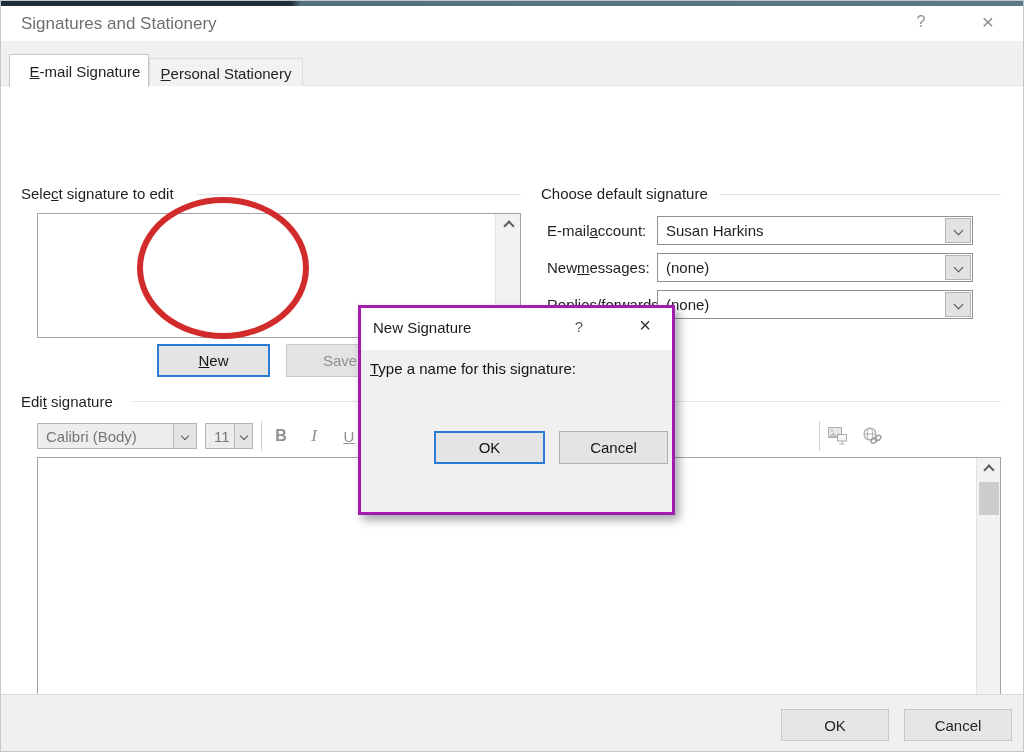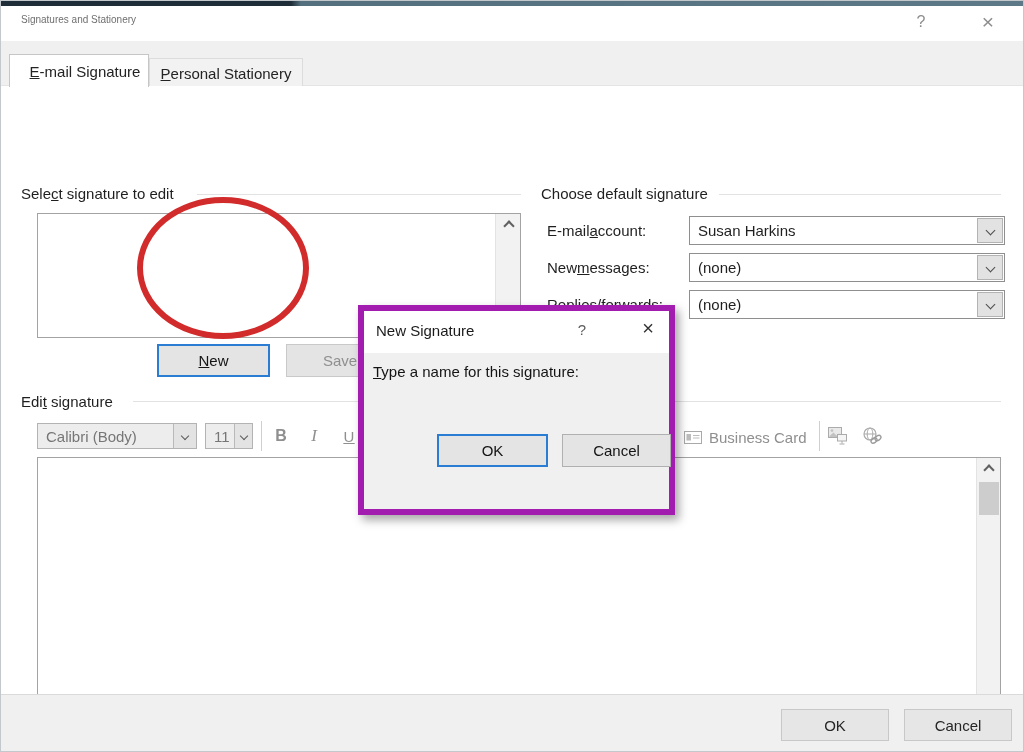--- a/index.html
+++ b/index.html
@@ -5,21 +5,21 @@
   * { margin:0; padding:0; box-sizing:border-box; }
   html,body { background:#ffffff; }
   body { font-family:"Liberation Sans","DejaVu Sans",sans-serif; }
   .app { position:relative; width:1024px; height:752px; background:#fff; overflow:hidden;
          border:1px solid #c3c8cc; }
 
   
   .top-strip { position:absolute; left:0; top:0; width:1024px; height:5px;
     background:linear-gradient(90deg,#1e2d37 0,#1e2d37 290px,#54707f 300px,#5d7886 100%); }
   .titlebar { position:absolute; left:0; top:5px; width:1024px; height:35px; background:#fff; }
-  .title { position:absolute; left:20px; top:8px; font-size:10px; color:#6f6f6f; }
+  .title { position:absolute; left:20px; top:8px; font-size:17px; color:#6f6f6f; }
   .tb-help { position:absolute; right:92px; top:7px; font-size:16px; color:#8d8d8d; width:24px; text-align:center; cursor:default; }
   .tb-close { position:absolute; right:24px; top:4px; font-size:21px; color:#8d8d8d; width:26px; text-align:center; cursor:default; }
 
   
   .tabband { position:absolute; left:0; top:40px; width:1024px; height:45px; background:#f0f0f0; border-bottom:1px solid #e4e4e4; }
   .tab { position:absolute; font-size:15px; color:#232323; display:flex; align-items:center; justify-content:center; cursor:default; }
   .tab.active { left:8px; top:13px; width:140px; height:33px; background:#fff;
     border:1px solid #c6c6c6; border-bottom:none; z-index:2;padding-left:12px; }
   .tab.inactive { left:148px; top:17px; width:154px; height:29px; background:#f2f2f2;
     border:1px solid #dcdcdc; border-bottom:none; }
@@ -42,21 +42,21 @@
          font-size:15px; display:flex; align-items:center; justify-content:center; cursor:default; }
   .btn.disabled { color:#8f8f8f; }
   .btn.focused-new { border:2px solid #2b7cd3; color:#141414; }
 
   
   .red-ellipse { position:absolute; left:136px; top:196px; width:172px; height:142px;
     border:6px solid #d22b2b; border-radius:50%; z-index:50; }
 
   
   .ds-label { position:absolute; left:546px; font-size:15px; color:#1f1f1f; height:29px; display:flex; align-items:center; }
-  .combo { position:absolute; left:688px; width:316px; height:29px; background:#fff; border:1px solid #8f8f8f; }
+  .combo { position:absolute; left:656px; width:316px; height:29px; background:#fff; border:1px solid #8f8f8f; }
   .combo .val { position:absolute; left:8px; top:0; height:27px; display:flex; align-items:center; font-size:15px; color:#1f1f1f; }
   .combo .dd { position:absolute; right:1px; top:1px; bottom:1px; width:26px; background:#e2e2e2;
                border:1px solid #b3b3b3; display:flex; align-items:center; justify-content:center; cursor:default; }
   .combo .dd .chev { width:7px; height:7px; border-width:1.5px; border-color:#4c4c4c; }
 
   
   .fcombo { position:absolute; top:337px; height:26px; background:#ededed; border:1px solid #b3b3b3; }
   .fcombo .val { position:absolute; left:8px; top:0; height:24px; display:flex; align-items:center; font-size:15px; color:#767676;text-align:center; }
   .fcombo .dd { position:absolute; right:0; top:0; bottom:0; width:23px; background:#e3e3e3; border-left:1px solid #b9b9b9;
                 display:flex; align-items:center; justify-content:center; cursor:default; }
@@ -78,21 +78,21 @@
 
   .tpl-link { position:absolute; left:20px; top:657px; font-size:15px; color:#0b63c5; text-decoration:underline; cursor:pointer; }
 
   
   .footer { position:absolute; left:0; top:693px; width:1024px; height:59px; background:#f0f0f0; border-top:1px solid #dadada; }
   .fbtn { position:absolute; top:14px; width:108px; height:32px; background:#e6e6e6; border:1px solid #c8c8c8;
           font-size:15px; color:#262626; display:flex; align-items:center; justify-content:center; cursor:default; }
 
   
   .modal { position:absolute; left:357px; top:304px; width:317px; height:210px; background:#f0f0f0;
-           border:6px solid #a21caf; box-shadow:4px 5px 9px rgba(0,0,0,0.35); z-index:100; }
+           border:3px solid #a21caf; box-shadow:4px 5px 9px rgba(0,0,0,0.35); z-index:100; }
   .m-title { position:absolute; left:0; top:0; width:100%; height:42px; background:#fff; }
   .m-title .t { position:absolute; left:12px; top:11px; font-size:15px; color:#1b1b1b; }
   .m-help { position:absolute; left:208px; top:10px; font-size:15px; color:#5d5d5d; width:20px; text-align:center; cursor:default; }
   .m-close { position:absolute; left:272px; top:6px; font-size:20px; color:#333; width:24px; text-align:center; cursor:default; }
   .m-prompt { position:absolute; left:9px; top:52px; font-size:15px; color:#141414; }
   .m-input { position:absolute; left:8px; top:77px; width:300px; height:27px; background:#fff; border:1px solid #767676;
              display:flex; align-items:center; padding-left:6px; font-size:15px; color:#0d0d0d; cursor:text; }
   .caret { display:inline-block; width:1px; height:17px; background:#000; margin-left:1px; }
   .m-ok { position:absolute; left:73px; top:123px; width:111px; height:33px; background:#e4e4e4;
           border:2px solid #2b7cd3; font-size:15px; color:#141414; display:flex; align-items:center; justify-content:center; cursor:default; }
@@ -186,31 +186,20 @@
           <span class="chev down"></span>
         </span>
     </div>
     <div class="vsep" style="left:260px;"></div>
     <div class="fmt b" style="left:268px;">B</div>
     <div class="fmt i" style="left:301px;">I</div>
     <div class="fmt u" style="left:336px;">
         <u>U</u>
       </div>
 
-    <div class="bizcard">
-      <span>
-        <svg width="18" height="13" viewBox="0 0 18 13">
-          <rect x="0.5" y="0.5" width="17" height="12" fill="#fff" stroke="#a9a9a9"></rect>
-          <rect x="2.5" y="3" width="4.5" height="6.5" fill="#bcbcbc"></rect>
-          <line x1="9" y1="4.5" x2="15.5" y2="4.5" stroke="#bcbcbc"></line>
-          <line x1="9" y1="7" x2="15.5" y2="7" stroke="#bcbcbc"></line>
-        </svg>
-      </span>
-      <span>Business Card</span>
-    </div>
     <div class="vsep" style="left:818px;"></div>
     <div class="tool-icon" style="left:827px;">
       <svg width="20" height="18" viewBox="0 0 20 18">
         <rect x="0.5" y="0.5" width="13" height="10" fill="#e9e9e9" stroke="#ababab"></rect>
         <circle cx="4" cy="3.6" r="1.3" fill="#c2c2c2"></circle>
         <path d="M1.5 9 L5.5 5.5 L8.5 8.5 L11 6.5 L13 8.5 L13 10 L1.5 10 Z" fill="#c2c2c2"></path>
         <rect x="9.5" y="7.5" width="9" height="6.5" fill="#f5f5f5" stroke="#ababab"></rect>
         <line x1="14" y1="14" x2="14" y2="16.5" stroke="#ababab"></line>
         <line x1="11.5" y1="17" x2="16.5" y2="17" stroke="#ababab"></line>
       </svg>

